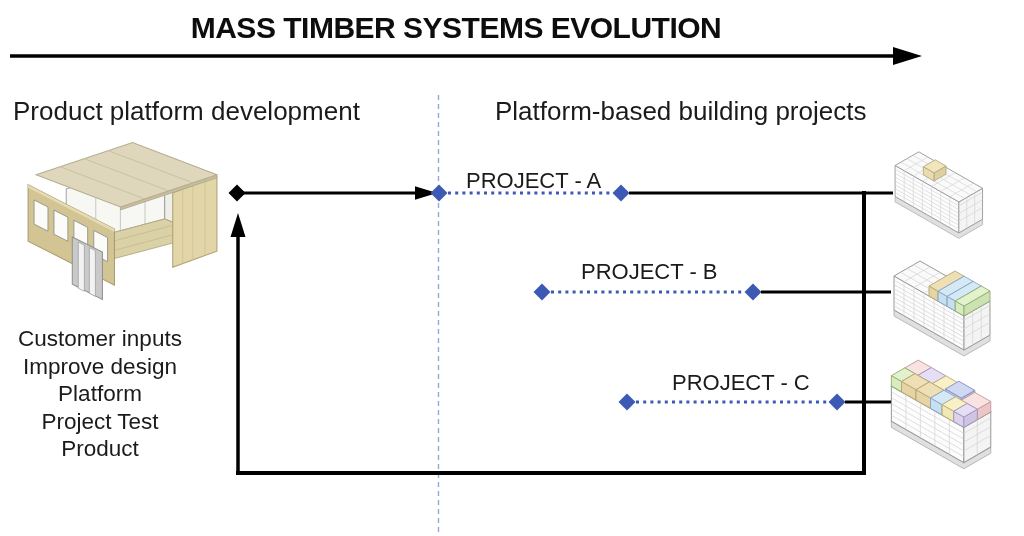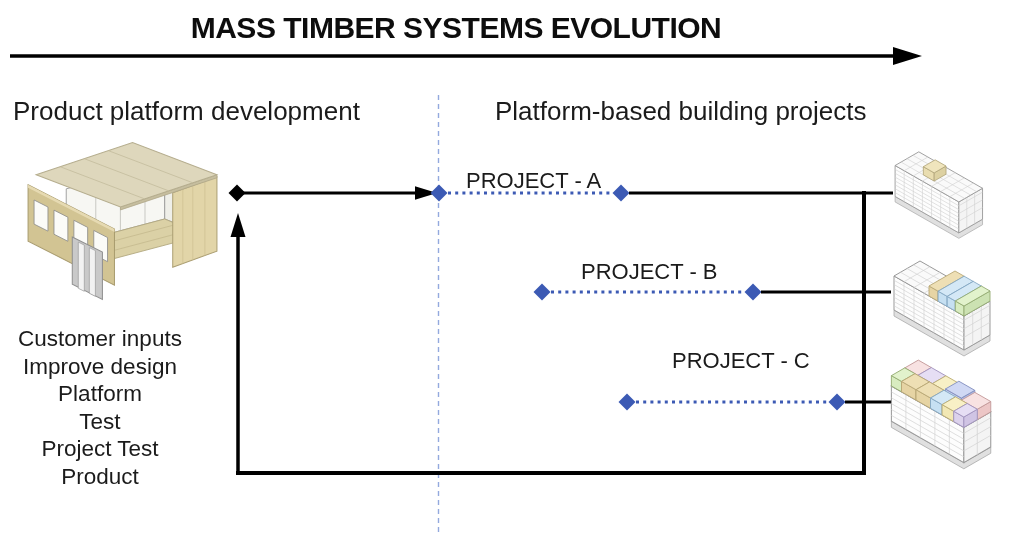--- a/index.html
+++ b/index.html
@@ -11,21 +11,21 @@
   .title{
     position:absolute;left:0;top:11px;width:912px;text-align:center;
     font-size:30px;font-weight:700;letter-spacing:-0.5px;color:#0d0d0d;
   }
   .header{position:absolute;top:96px;font-size:26px;color:#1b1b1b;white-space:nowrap;}
   .header.left{left:13px;}
   .header.right{left:478px;margin-left:17px;}
   .plabel{position:absolute;font-size:22px;color:#1b1b1b;white-space:nowrap;}
   .plabel.a{left:466px;top:160px;margin-top:8px;}
   .plabel.b{left:581px;top:259px;text-align:center;}
-  .plabel.c{left:672px;top:348px;}
+  .plabel.c{left:672px;top:370px;}
   .steps{
     position:absolute;left:0;top:325px;width:200px;text-align:center;
     font-size:22.5px;line-height:27.6px;color:#1b1b1b;
   }
   .bldg{position:absolute;}
   svg{display:block;}
 </style>
 </head>
 <body>
 
@@ -77,21 +77,20 @@
   <div class="header right">Platform-based building projects</div>
 
   <div class="plabel a">PROJECT - A</div>
   <div class="plabel b">PROJECT - B</div>
   <div class="plabel c">PROJECT - C</div>
 
   <div class="steps">
     <div>Customer inputs</div>
     <div>Improve design</div>
     <div>Platform</div>
-    <div>Test</div>
     <div>Project Test</div>
     <div>Product</div>
   </div>
 
   <svg class="bldg" style="left:14px;top:128px" width="216" height="192" viewBox="0 0 215 190">
 
     <polygon points="52,60 150,34 150,90 52,116" fill="#f7f7f3" stroke="#9a9a9a" stroke-width="0.9"></polygon>
     <line x1="81.4" y1="52.2" x2="81.4" y2="108.2" stroke="#bdbdb6" stroke-width="0.8"></line>
     <line x1="105.9" y1="45.7" x2="105.9" y2="101.7" stroke="#bdbdb6" stroke-width="0.8"></line>
     <line x1="130.4" y1="39.2" x2="130.4" y2="95.2" stroke="#bdbdb6" stroke-width="0.8"></line>

